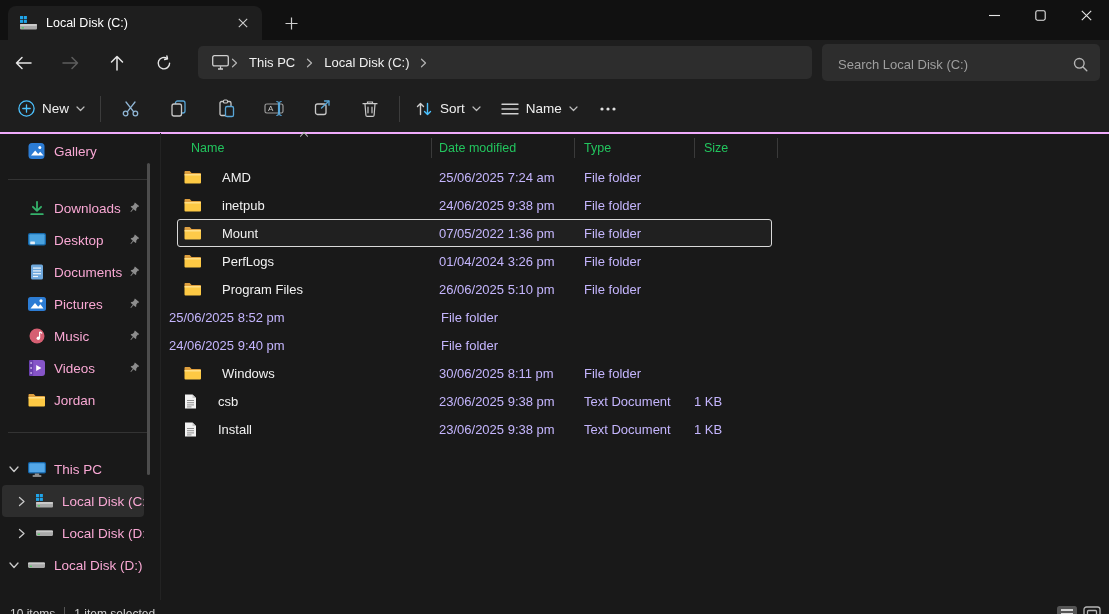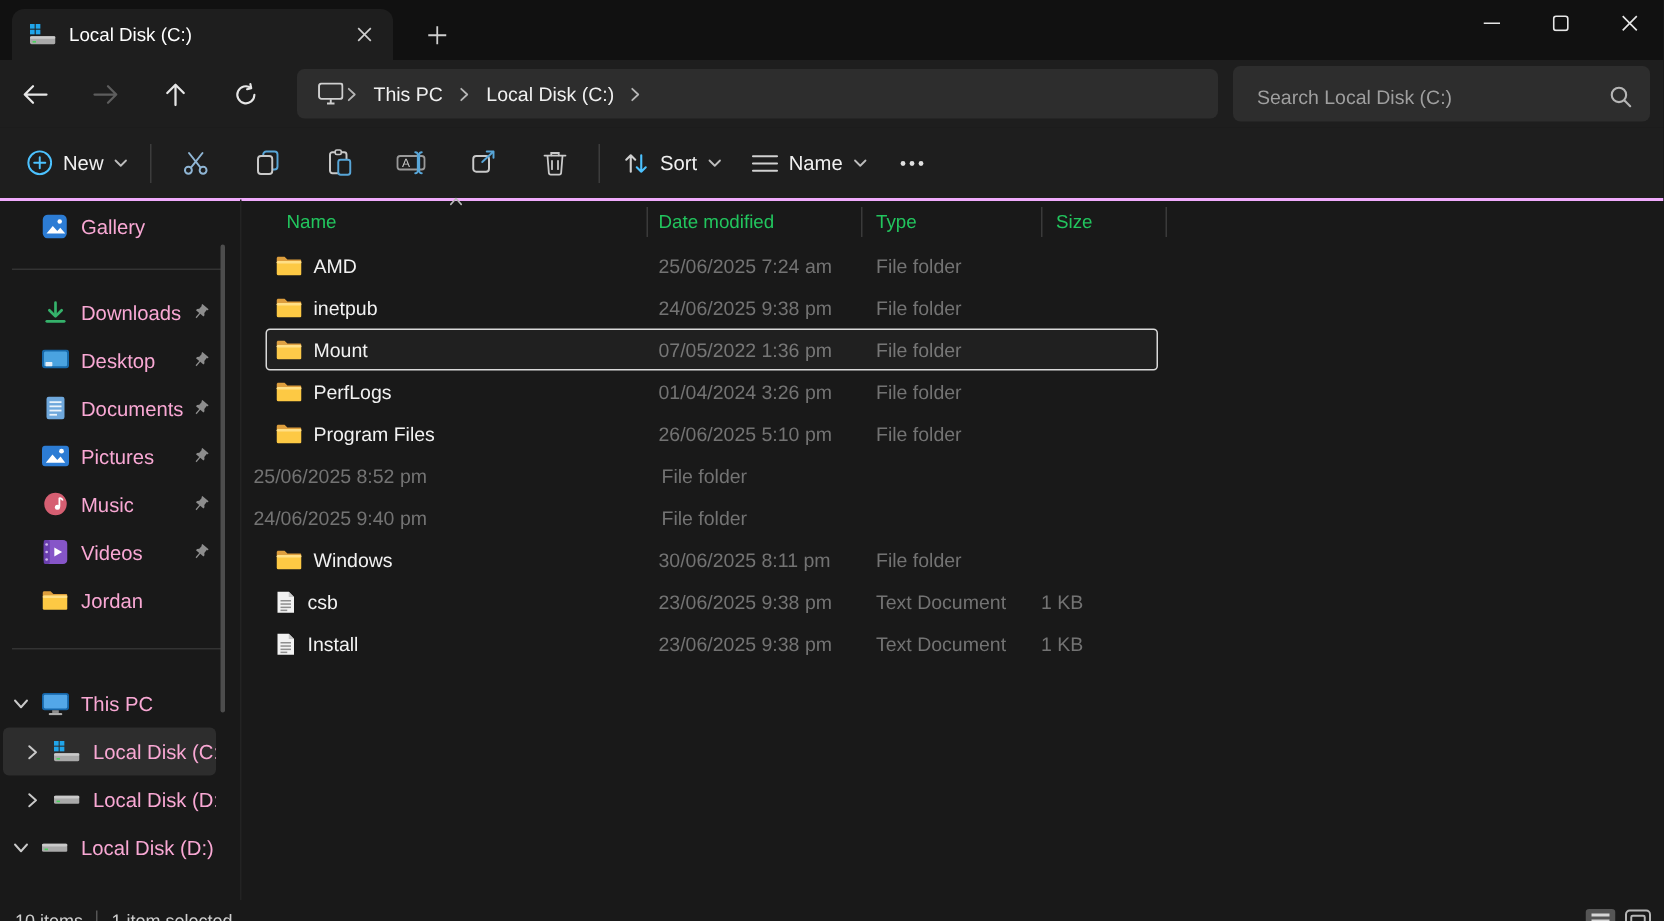--- a/index.html
+++ b/index.html
@@ -66,22 +66,22 @@
               font-size:12.5px;color:#22c55e}
   .hc{white-space:nowrap}
   .hc-name{padding-left:30px}.hc-date{padding-left:8px}.hc-type{padding-left:10px}.hc-size{padding-left:10px}
   .hsep{position:absolute;top:3px;width:1px;height:20px;background:#3a3a3a}
   .sort-caret{position:absolute;left:138px;top:-4px;display:flex}
   .filerows{margin-top:3px}
   .frow{position:relative;width:616px;height:28px;display:grid;
         grid-template-columns:270px 143px 120px 83px;align-items:center;font-size:13px}
   .frow.selected::after{content:"";position:absolute;left:16px;right:5px;top:0;bottom:0;
         border:1px solid #d9d9d9;border-radius:3px;background:rgba(255,255,255,.03);pointer-events:none}
-  .fc{color:#737373;white-space:nowrap;overflow:hidden}
-  .fc-name{display:flex;align-items:center;gap:8px;padding-left:23px;color:#f2f2f2}
+  .fc{color:#c4b5fd;white-space:nowrap;overflow:hidden}
+  .fc-name{display:flex;align-items:center;gap:21px;padding-left:23px;color:#f2f2f2}
   .fc-date{padding-left:8px}.fc-type{padding-left:10px}.fc-size{text-align:left;padding-right:10px}
 
   
   .statusbar{position:absolute;left:0;right:0;top:600px;height:28px;background:#191919;
              display:flex;align-items:center;padding:0 8px 0 10px;font-size:12px;color:#cfcfcf;gap:9px}
   .st-sep{width:1px;height:14px;background:#555}
   .viewtoggles{margin-left:auto;display:flex;gap:6px;align-items:flex-start;margin-top:0}
   .vt{display:flex}
 </style>
 </head>

